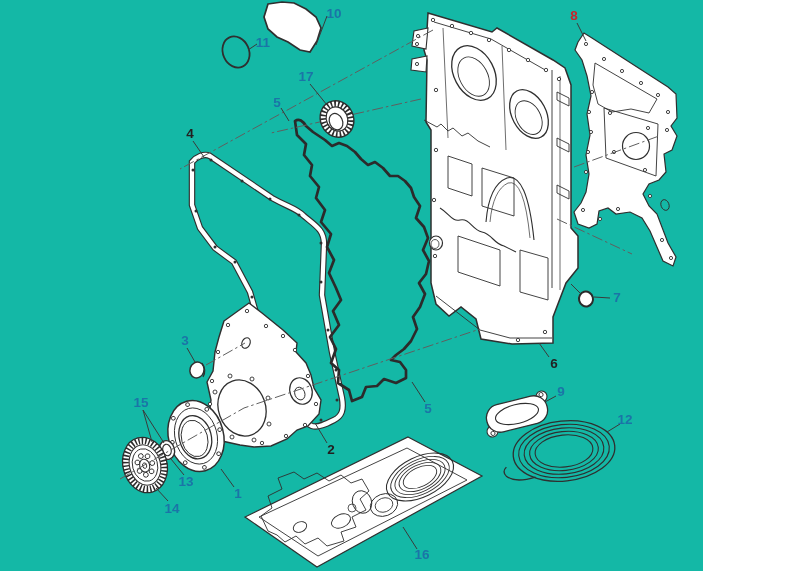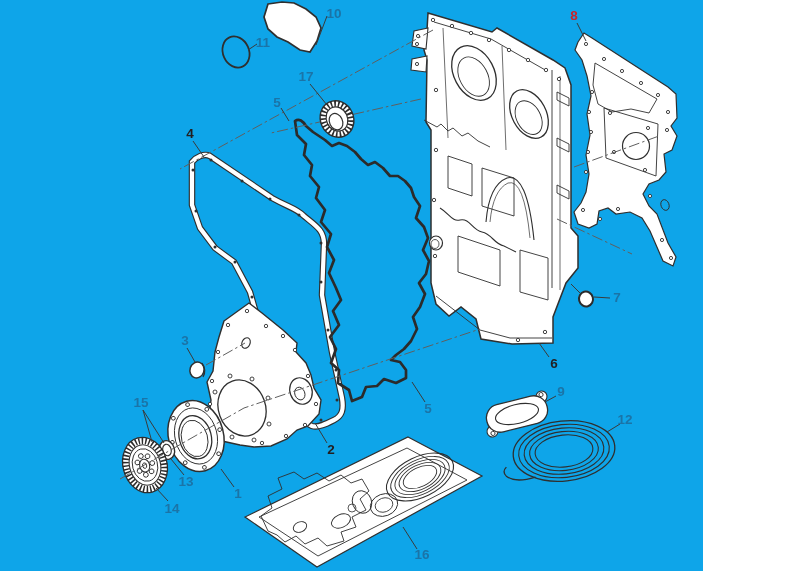--- a/index.html
+++ b/index.html
@@ -1,16 +1,16 @@
 <!DOCTYPE html>
 <html><head>
 <meta charset="utf-8">
 <style>
   html,body{margin:0;padding:0;background:#fff;}
-  #stage{position:relative;width:703px;height:571px;background:#0ea5e9;overflow:hidden;
+  #stage{position:relative;width:703px;height:571px;background:#14b8a6;overflow:hidden;
          font-family:"Liberation Sans", sans-serif;}
   svg{position:absolute;left:0;top:0;}
   text.callout{font-family:"Liberation Sans", sans-serif;font-weight:bold;font-size:13.5px;
                text-anchor:middle;cursor:pointer;}
   .ln{stroke:#2f2f2f;fill:none;}
   .lnw{stroke:#2f2f2f;fill:#ffffff;}
   .thin{stroke-width:0.9;}
   .leader{stroke:#3a3a3a;stroke-width:1;fill:none;}
   .axis{stroke:#5f5f5f;stroke-width:1;fill:none;stroke-dasharray:11 3 2.5 3;}
   .hole{stroke:#2f2f2f;stroke-width:0.9;fill:#ffffff;}

